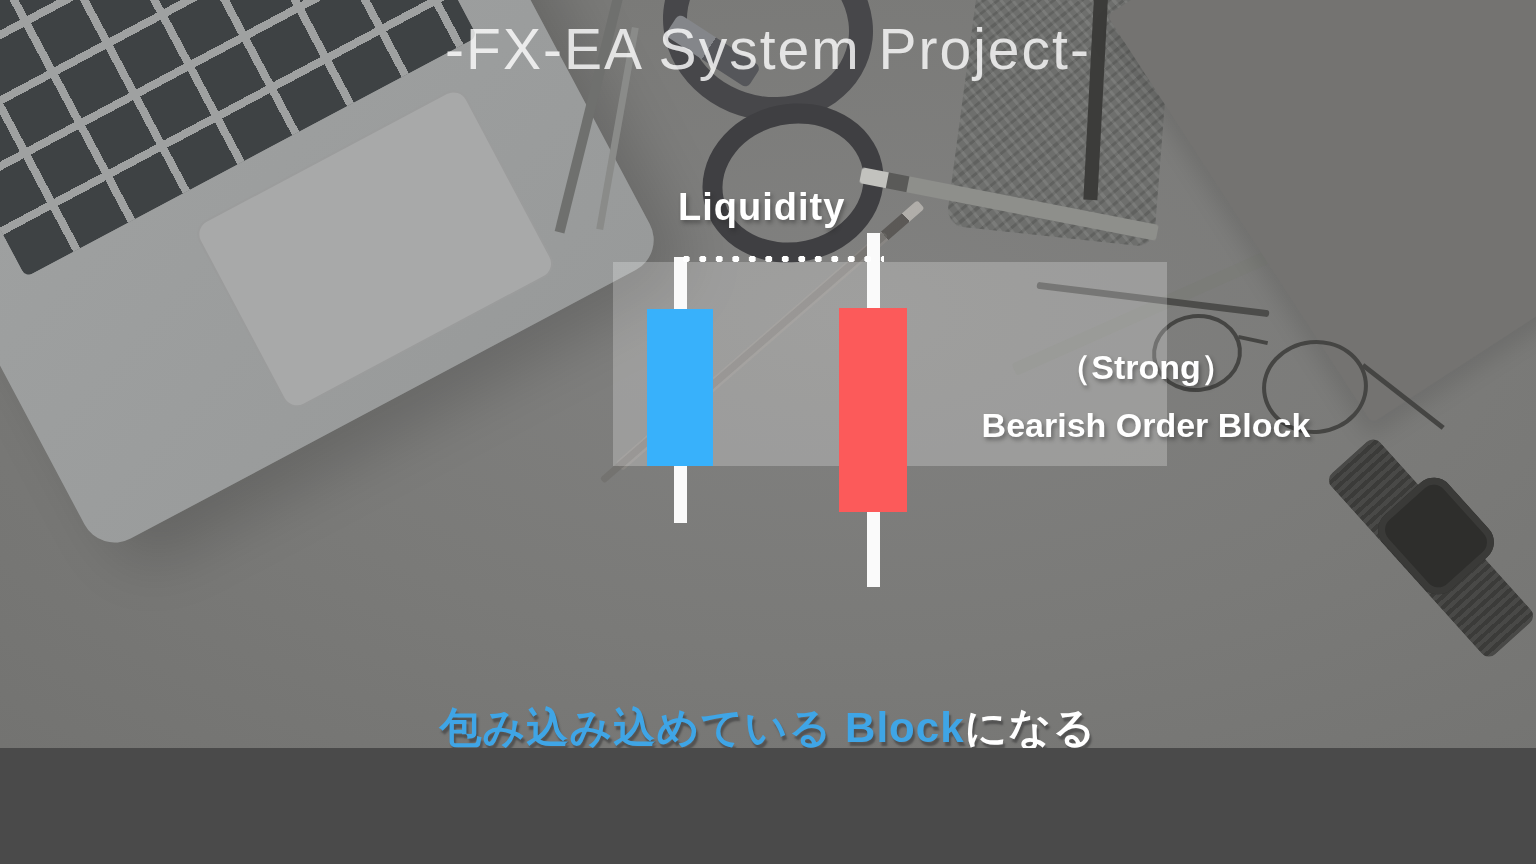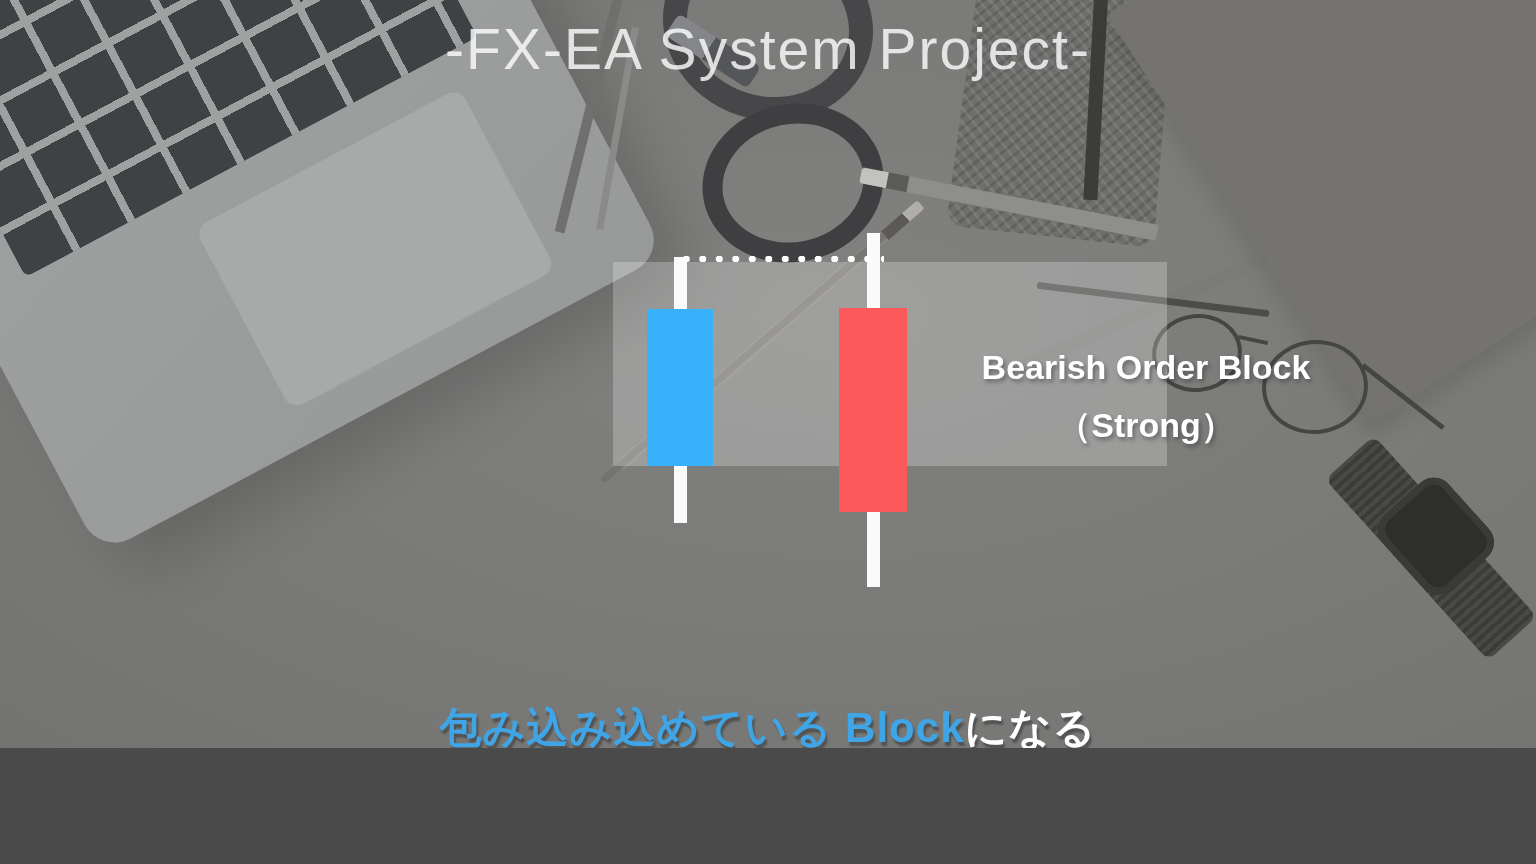--- a/index.html
+++ b/index.html
@@ -108,22 +108,23 @@
 
   <div class="title">-FX-EA System Project-</div>
 
   <div class="zone"></div>
   <div class="wick blue"></div>
   <div class="wick red"></div>
   <div class="body blue"></div>
   <div class="body red"></div>
   <div class="dotline"></div>
 
+  <div class="liquidity">Liquidity</div>
   <div class="block-label">
+    <span style="position:static;display:block">（Strong）</span>
     <span style="position:static;display:block">Bearish Order Block</span>
-    <span style="position:static;display:block">（Strong）</span>
   </div>
 
   <div class="caption">
     <div style="position:static"><span style="position:static" class="acc">包み込み込めている Block</span><span style="position:static">になる</span></div>
   </div>
 
 </div>
 
 </body></html>

